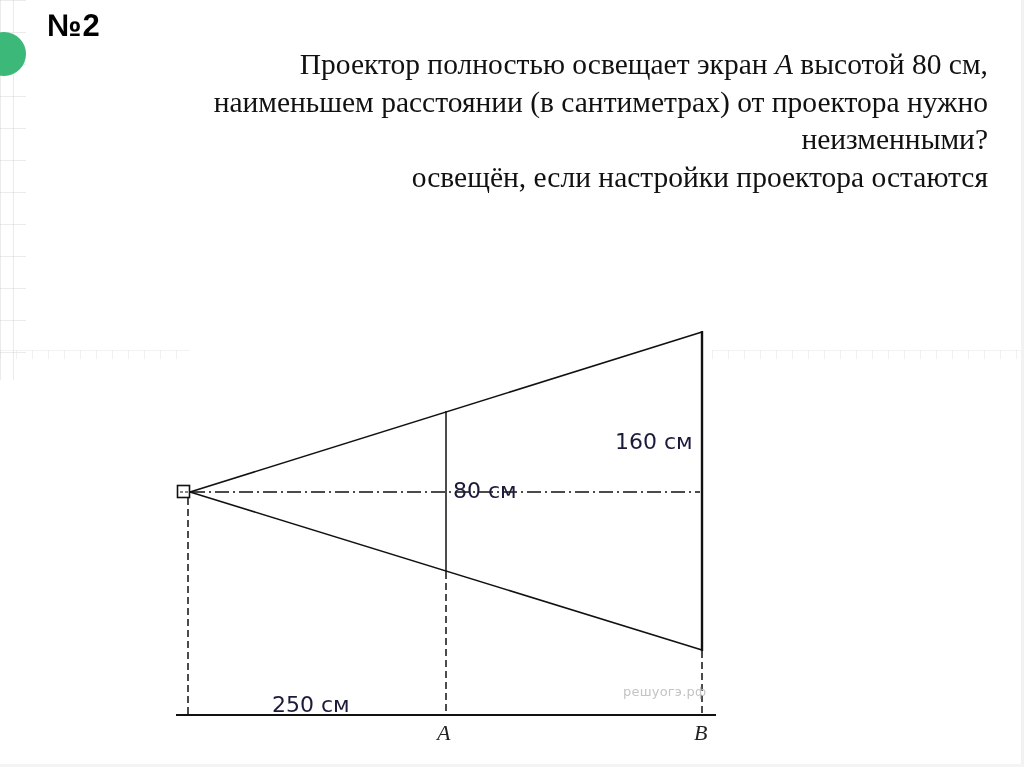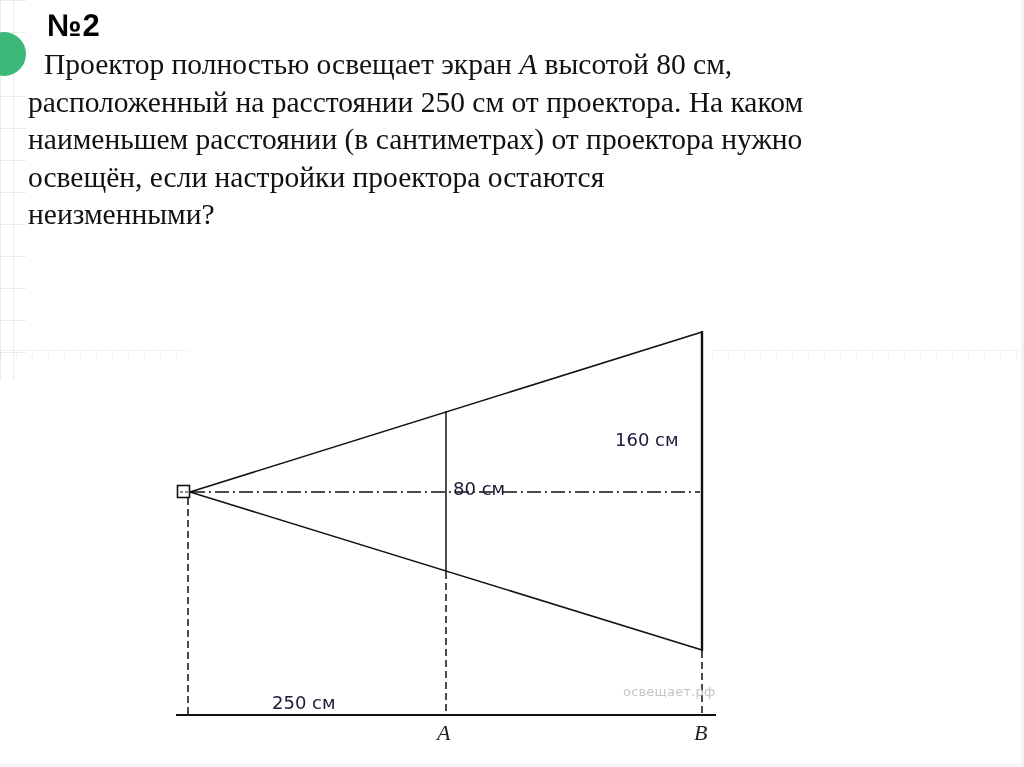--- a/index.html
+++ b/index.html
@@ -69,34 +69,35 @@
       letter-spacing: 1px;
       color: #000000;
     }
     .problem-text {
       position: absolute;
       left: 28px; top: 46px;
       width: 960px;
       font-size: 29.5px;
       line-height: 37.6px;
       color: #111111;
+      text-align: right;
     }
     .problem-text .line { display: block; white-space: nowrap; }
     .problem-text .line.first { padding-left: 16px; }
     .problem-text i { font-style: italic; }
 
     .diagram {
       position: absolute;
       left: 0; top: 0;
       width: 1024px; height: 767px;
     }
     .lbl {
       position: absolute;
       font-family: "DejaVu Sans", "Liberation Sans", sans-serif;
-      font-size: 18px;
+      font-size: 22px;
       color: #1a1a3a;
       white-space: nowrap;
     }
     .pt {
       position: absolute;
       font-family: "Liberation Serif", "DejaVu Serif", serif;
       font-style: italic;
       font-size: 22px;
       color: #222;
     }
@@ -116,24 +117,23 @@
   <div class="bg-band" style="left:0;width:190px;"></div>
   <div class="bg-band" style="left:712px;width:312px;"></div>
   <div class="green-badge"></div>
   <div class="right-edge"></div>
   <div class="bottom-edge"></div>
 
   <div class="problem-number">№2</div>
 
   <div class="problem-text">
     <span class="line first"><span>Проектор полностью освещает экран </span><i>A</i><span> высотой 80 см,</span></span>
-    <span class="line">расположенный на расстоянии 250 см от проектора. На каком</span>
     <span class="line">наименьшем расстоянии (в сантиметрах) от проектора нужно</span>
+    <span class="line">неизменными?</span>
     <span class="line">освещён, если настройки проектора остаются</span>
-    <span class="line">неизменными?</span>
   </div>
 
   <svg class="diagram" width="1024" height="767" viewBox="0 0 1024 767">
 
     <line x1="190" y1="492" x2="702" y2="332" stroke="#111" stroke-width="1.6"></line>
     <line x1="190" y1="492" x2="702" y2="650" stroke="#111" stroke-width="1.6"></line>
 
     <line x1="191" y1="492" x2="700" y2="492" stroke="#111" stroke-width="1.5" stroke-dasharray="14,4,2,4"></line>
 
     <line x1="446" y1="411" x2="446" y2="572" stroke="#111" stroke-width="1.5"></line>
@@ -148,14 +148,14 @@
 
     <rect x="177.5" y="485.5" width="12" height="12" fill="#fff" stroke="#111" stroke-width="1.6"></rect>
     <line x1="180" y1="492" x2="188" y2="492" stroke="#111" stroke-width="1.2" stroke-dasharray="3,2"></line>
   </svg>
 
   <div class="lbl" style="left:453px; top:449px;margin-top:29px;">80 см</div>
   <div class="lbl" style="left:615px; top:429px;">160 см</div>
   <div class="lbl" style="left:272px; top:692px;">250 см</div>
   <div class="pt" style="left:437px; top:720px;">A</div>
   <div class="pt" style="left:694px; top:720px;">B</div>
-  <div class="watermark" style="left:623px; top:684px;">освещает.рф</div>
+  <div class="watermark" style="left:623px; top:684px;">решуогэ.рф</div>
 </div>
 
 </body></html>

